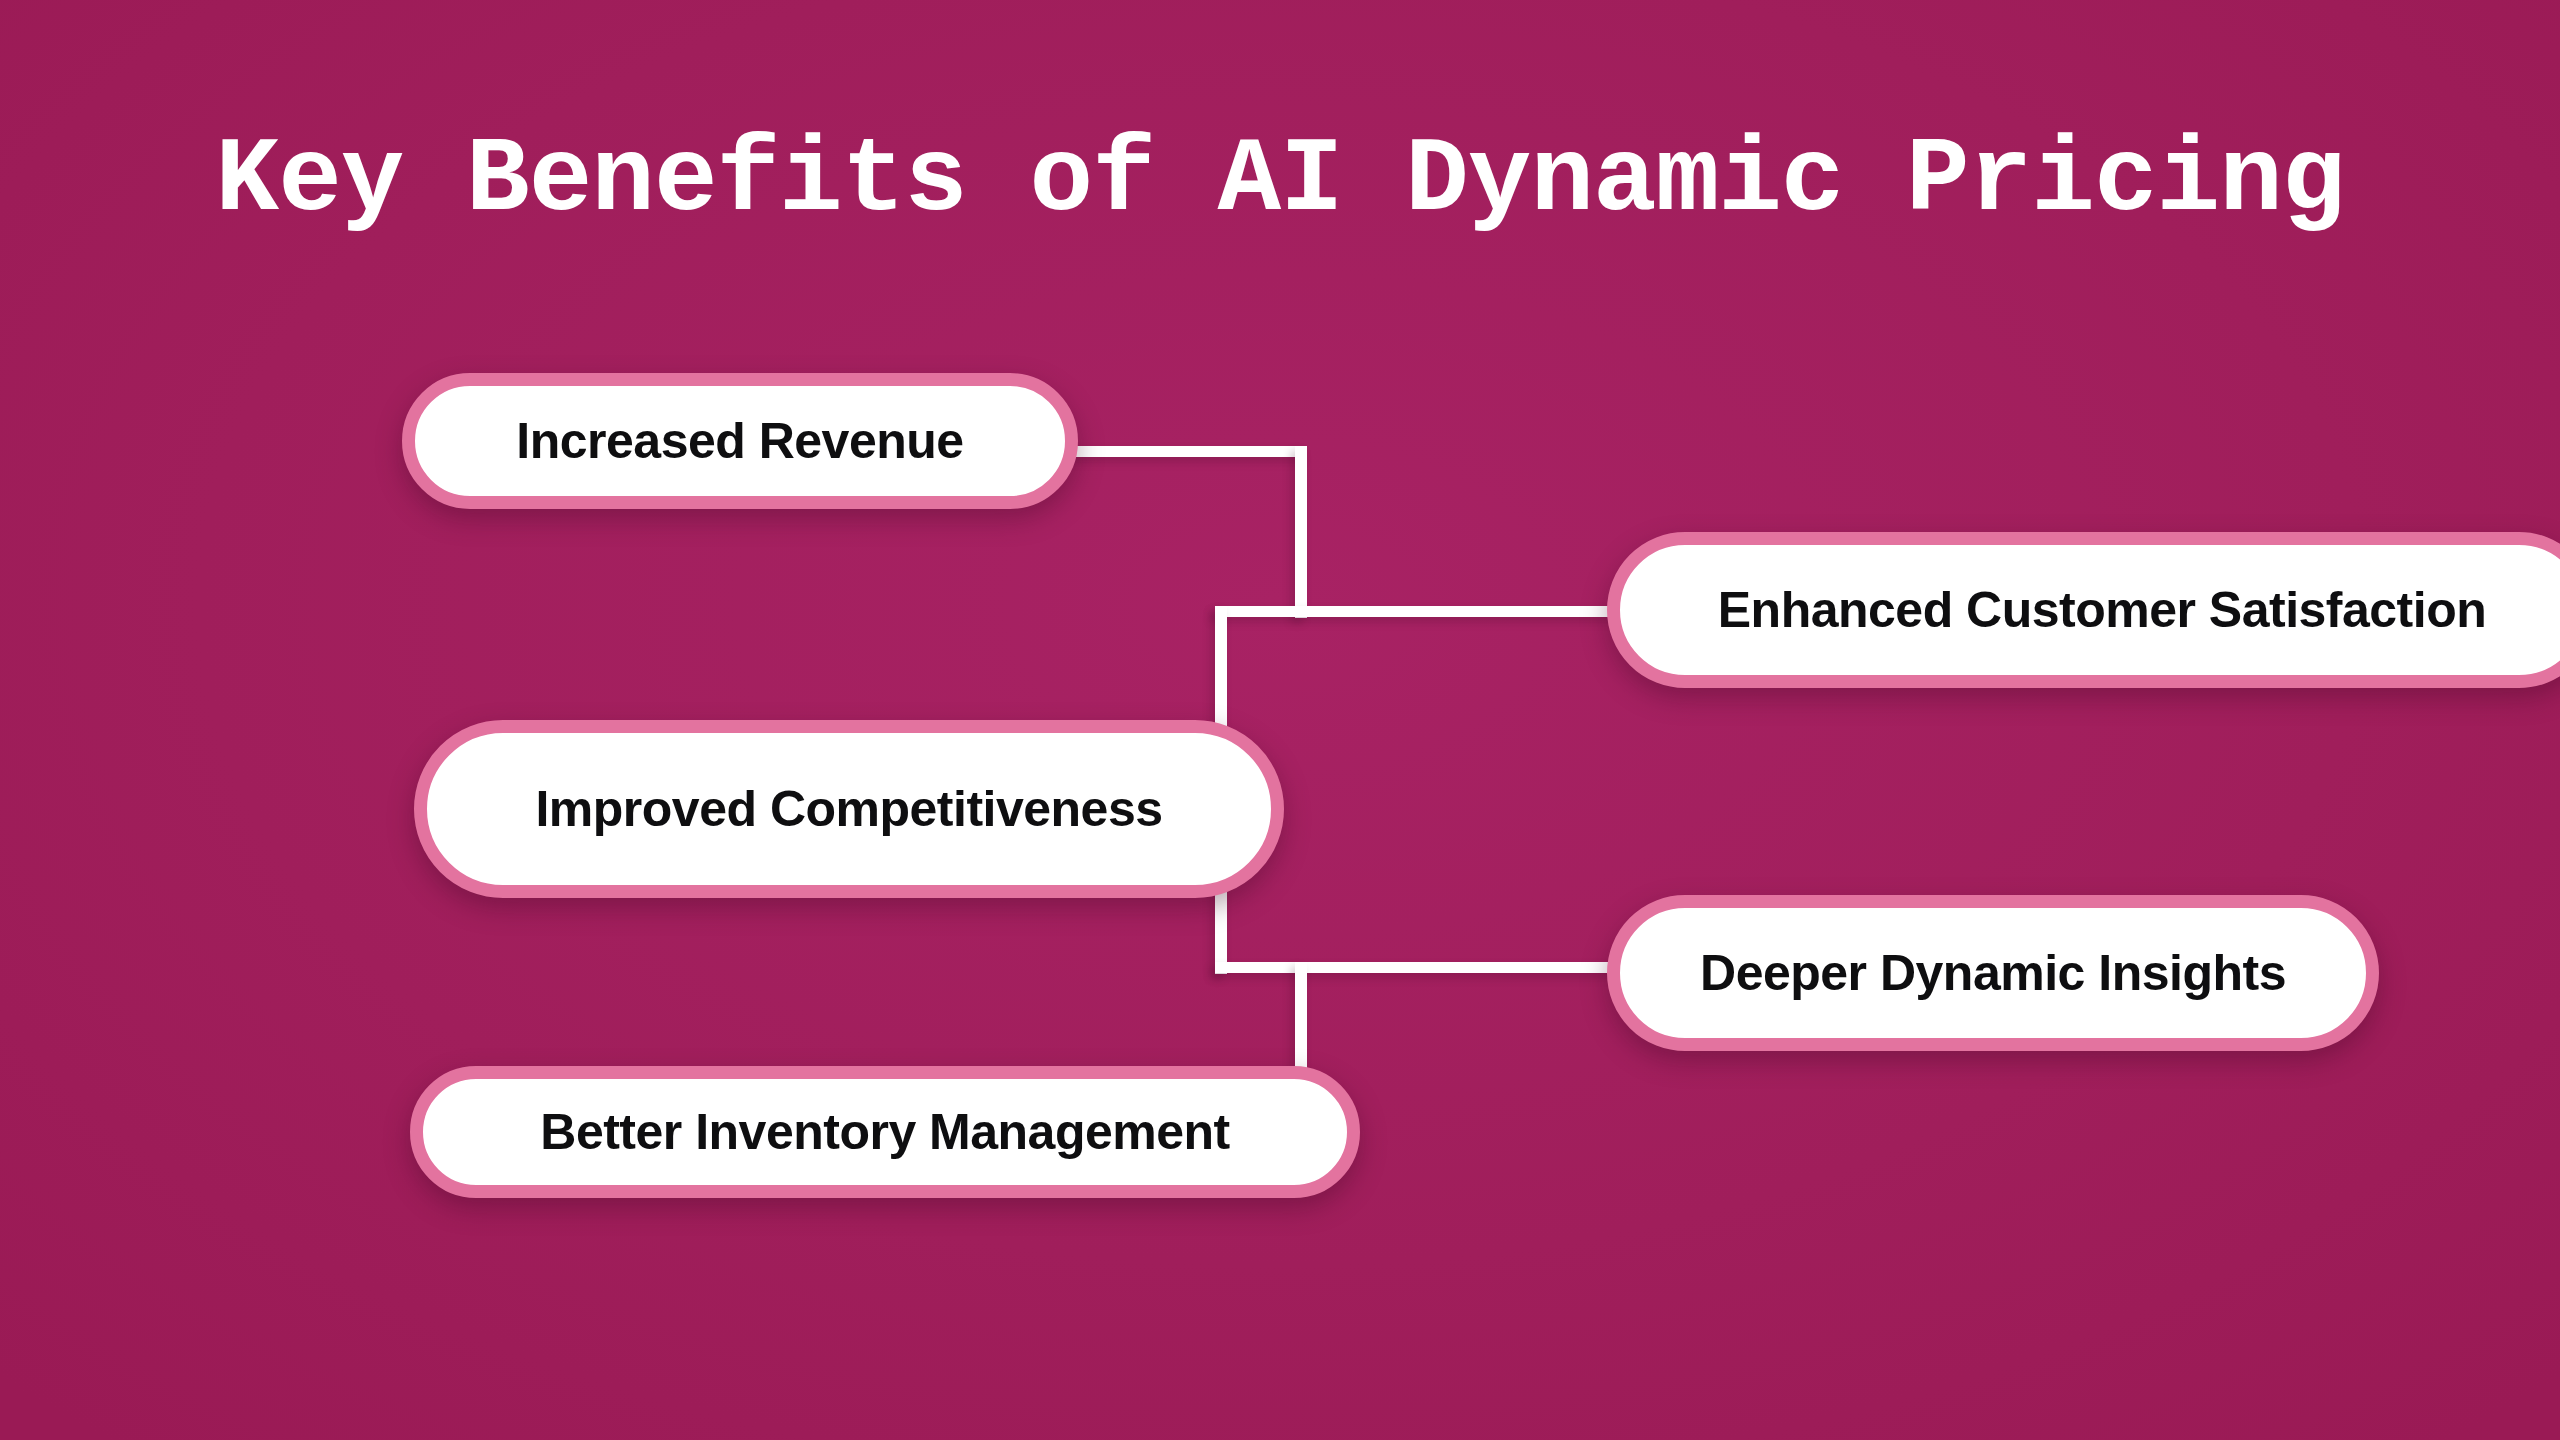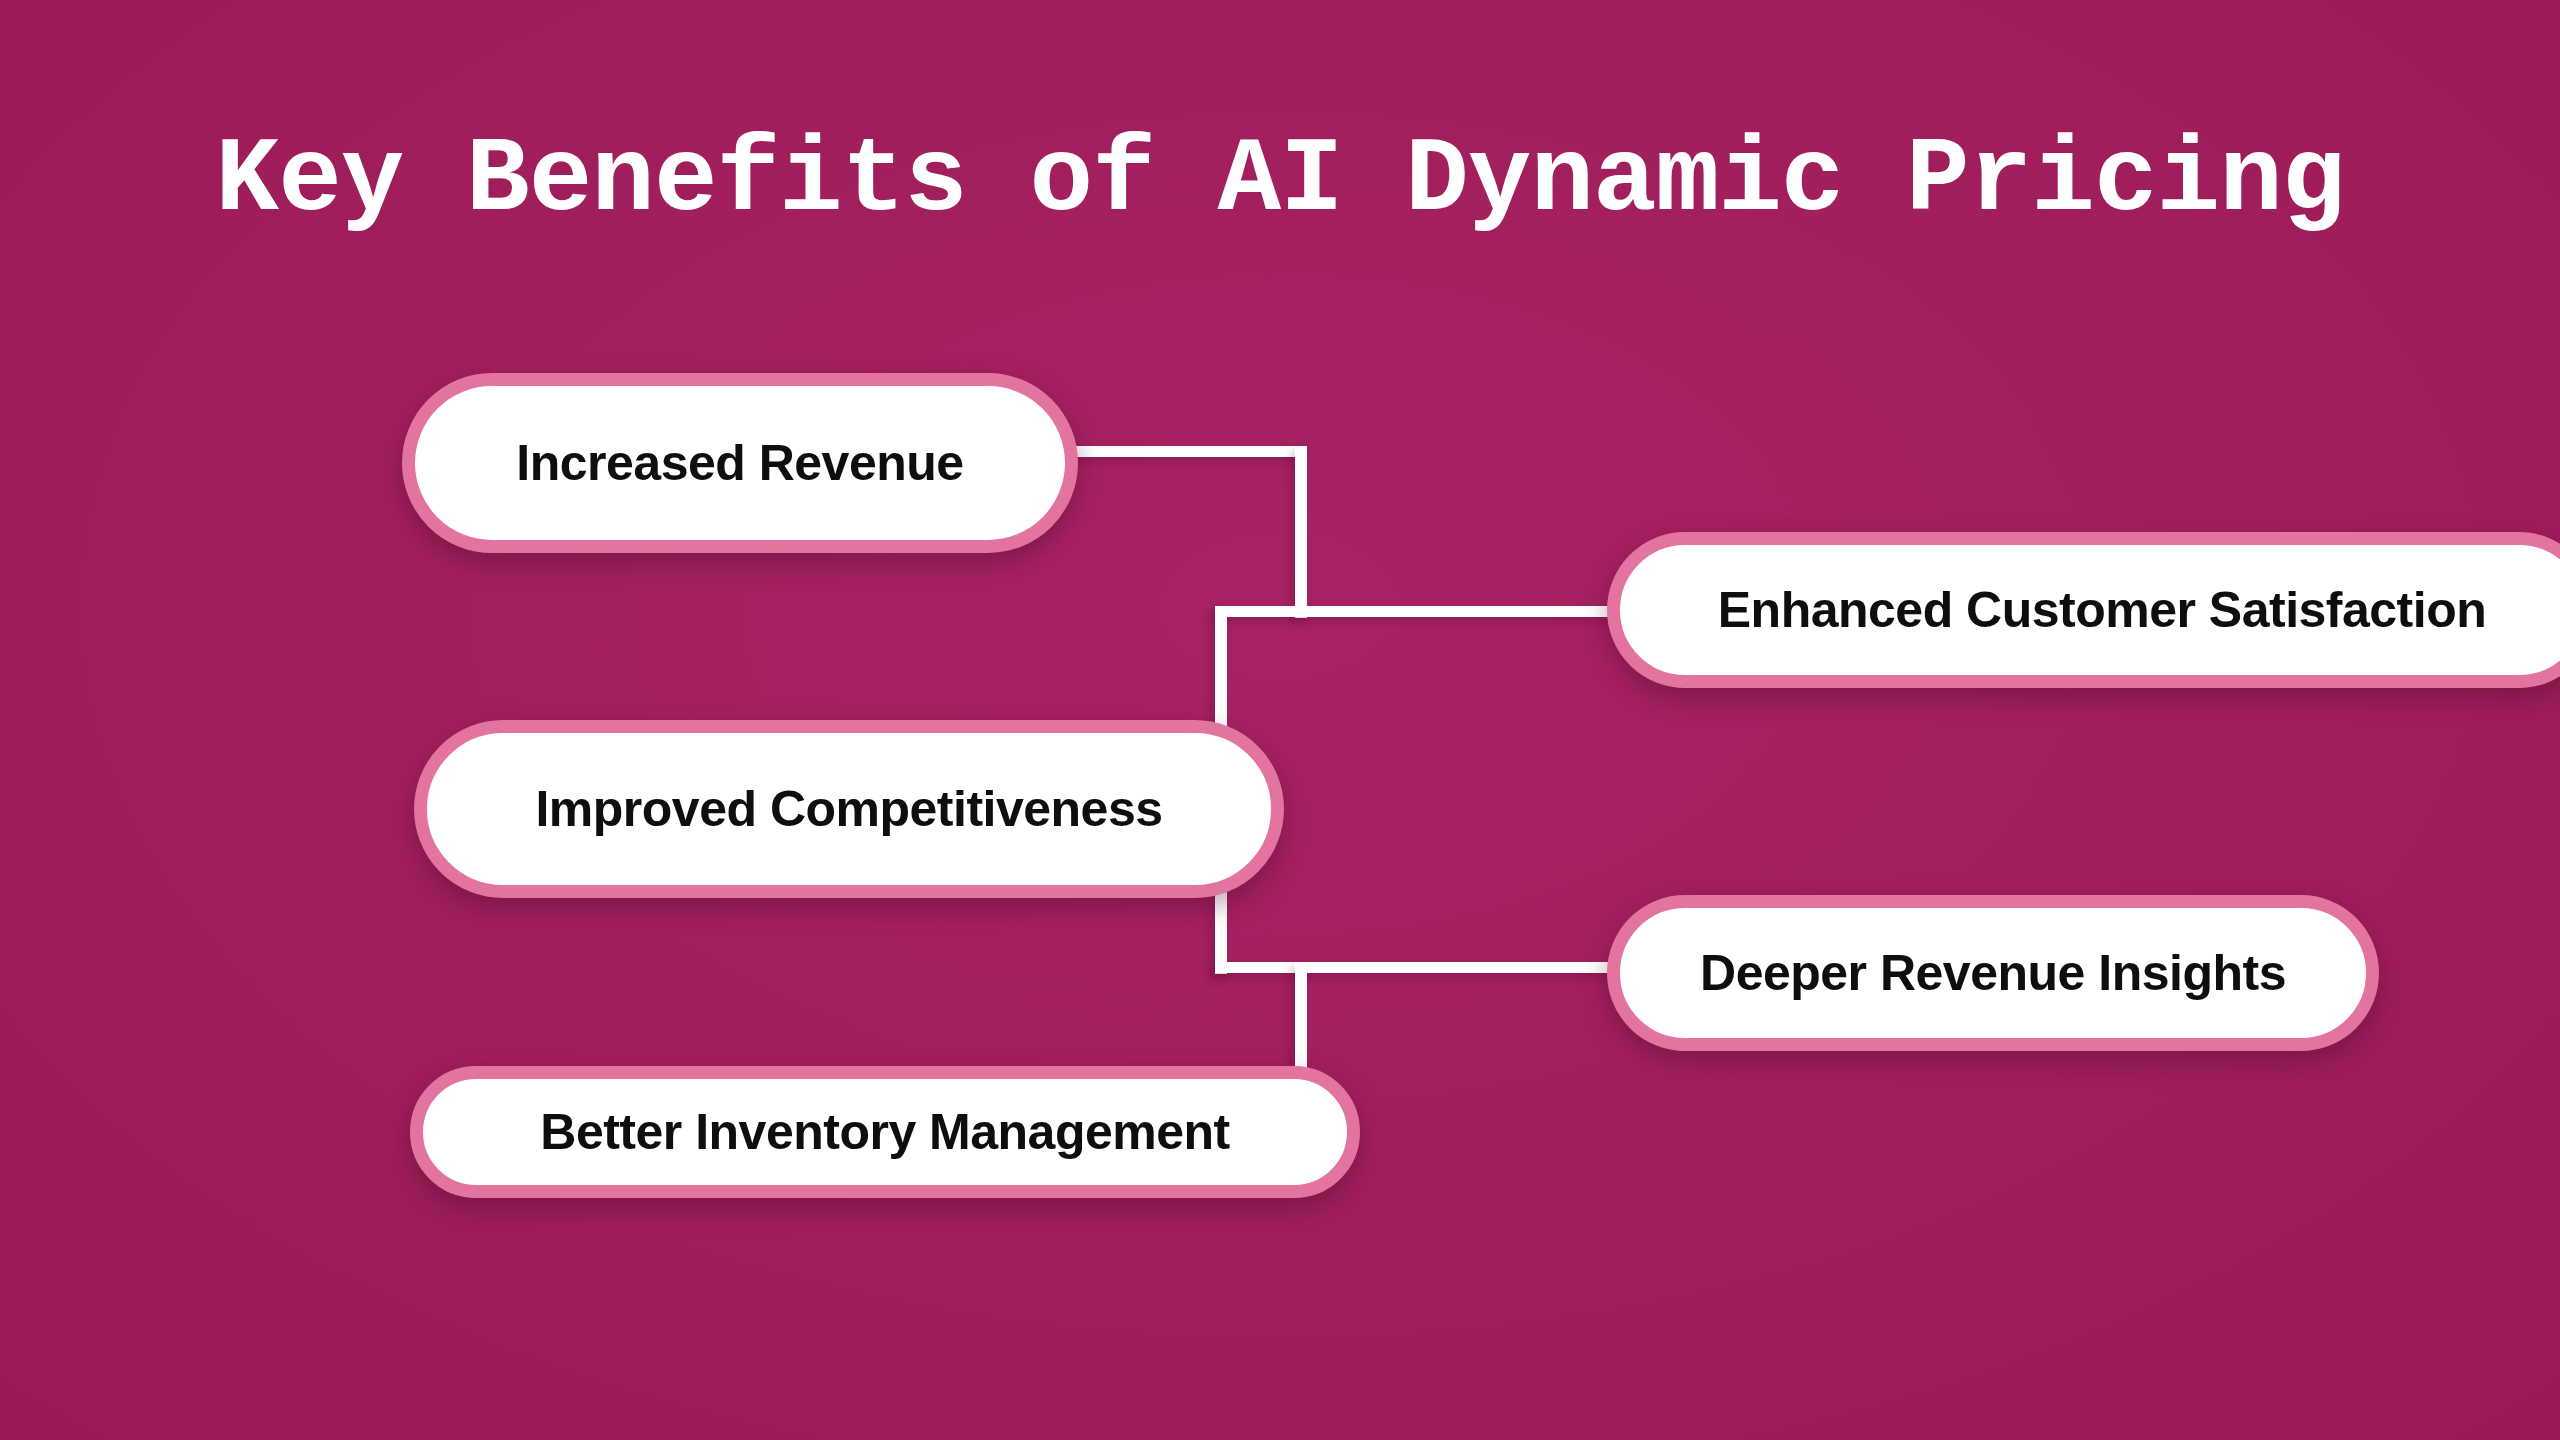--- a/index.html
+++ b/index.html
@@ -63,21 +63,21 @@
     justify-content: center;
     z-index: 2;
   }
   .pill span {
     font-size: 50px;
     font-weight: bold;
     letter-spacing: -0.5px;
     color: var(--node-text, #0e0e10);
     white-space: nowrap;
   }
-  .pill.n0 { left: 402px;  top: 373px;  width: 676px; height: 180px; }
+  .pill.n0 { left: 402px;  top: 373px;  width: 676px; height: 136px; }
   .pill.n1 { left: 1607px; top: 532px;  width: 990px; height: 156px; } 
   .pill.n2 { left: 414px;  top: 720px;  width: 870px; height: 178px; }
   .pill.n3 { left: 1607px; top: 895px;  width: 772px; height: 156px; }
   .pill.n4 { left: 410px;  top: 1066px; width: 950px; height: 132px; }
 </style>
 </head>
 <body>
 
 <h1 class="title">Key Benefits of AI Dynamic Pricing</h1>
 
@@ -94,18 +94,18 @@
 
 <div class="pill n1">
   <span>Enhanced Customer Satisfaction</span>
 </div>
 
 <div class="pill n2">
   <span>Improved Competitiveness</span>
 </div>
 
 <div class="pill n3">
-  <span>Deeper Revenue Insights</span>
+  <span>Deeper Dynamic Insights</span>
 </div>
 
 <div class="pill n4">
   <span>Better Inventory Management</span>
 </div>
 
 </body></html>

